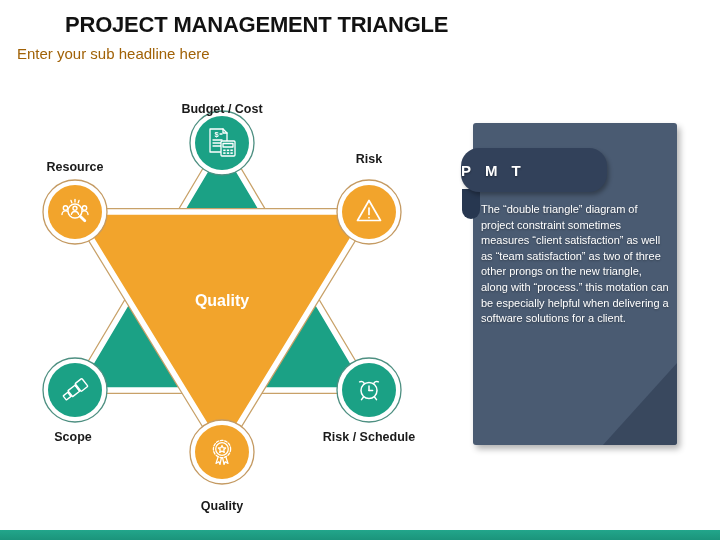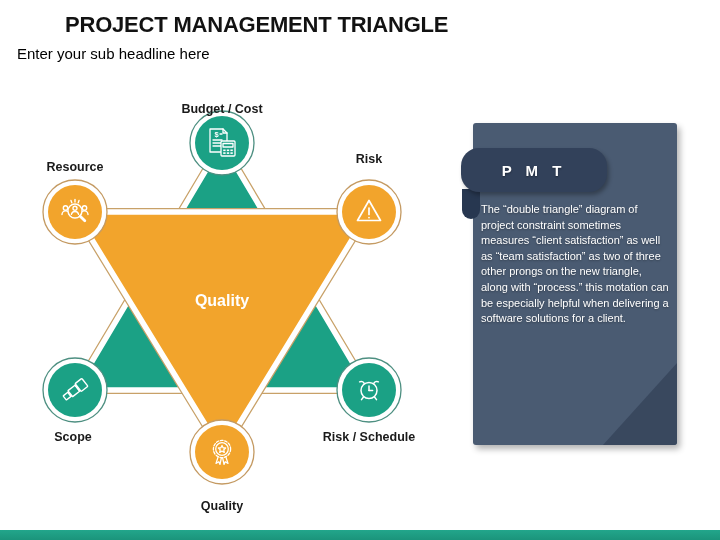--- a/index.html
+++ b/index.html
@@ -1,35 +1,35 @@
 <!DOCTYPE html>
 <html><head>
 <meta charset="utf-8">
 <style>
   html,body { margin:0; padding:0; }
   body { width:720px; height:540px; background:#e8e8e8; font-family:"Liberation Sans", sans-serif; }
   .slide { position:relative; width:720px; height:540px; background:#ffffff; overflow:hidden; }
 
   .title { position:absolute; left:17px; top:12px; font-size:22px; font-weight:bold; color:#121212; letter-spacing:-0.2px;margin-left:48px; }
-  .subtitle { position:absolute; left:17px; top:45px; font-size:15px; color:#000000; }
+  .subtitle { position:absolute; left:17px; top:45px; font-size:15px; color:#a16207; }
 
   .diagram-svg { position:absolute; left:0; top:80px; }
 
   .node-label { position:absolute; font-size:12.5px; font-weight:600; color:#1a1a1a; text-align:center; }
   .lbl-budget { left:142px; top:86px; width:160px;margin-top:16px; }
   .lbl-resource { left:5px; top:153px; width:140px;margin-top:7px; }
   .lbl-risk { left:299px; top:152px; width:140px; }
   .lbl-scope { left:3px; top:430px; width:140px; }
   .lbl-time { left:289px; top:430px; width:160px; }
   .lbl-quality { left:152px; top:499px; width:140px; }
 
   .panel { position:absolute; left:473px; top:123px; width:204px; height:322px; background:#4a5b72; border-radius:3px; box-shadow:3px 4px 6px rgba(0,0,0,0.30); }
   .panel-corner { position:absolute; right:0; bottom:0; width:74px; height:82px; background:#39485e; clip-path:polygon(100% 0, 100% 100%, 0 100%); border-radius:0 0 3px 0; }
   .ribbon-fold { position:absolute; left:-11px; top:66px; width:18px; height:30px; background:#273750; border-radius:0 0 10px 10px; }
-  .ribbon { position:absolute; left:-12px; top:25px; width:146px; height:44px; background:#32415a; border-radius:18px; box-shadow:2px 3px 4px rgba(0,0,0,0.30); display:flex; align-items:center; justify-content:center; }
+  .ribbon { position:absolute; left:-12px; top:25px; width:146px; height:44px; background:#32415a; border-radius:18px; box-shadow:2px 3px 4px rgba(0,0,0,0.30); display:flex; align-items:center; }
   .ribbon-title { color:#ffffff; font-size:15px; font-weight:bold; letter-spacing:5px; text-shadow:0 1px 2px rgba(0,0,0,0.4); }
   .panel-body { position:absolute; left:8px; top:79px; width:188px; color:#ffffff; font-size:11px; line-height:15.6px; text-shadow:0 1px 2px rgba(0,0,0,0.35); }
 
   .bottom-bar { position:absolute; left:0; bottom:0; width:720px; height:10px; background:linear-gradient(#22a68b,#1b947b); }
 
   svg text { font-family:"Liberation Sans", sans-serif; }
 </style>
 </head>
 <body>
 

